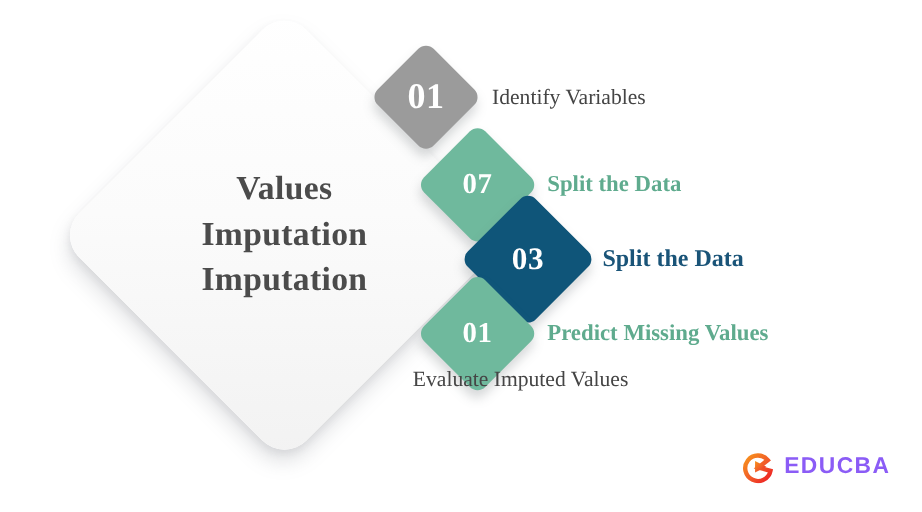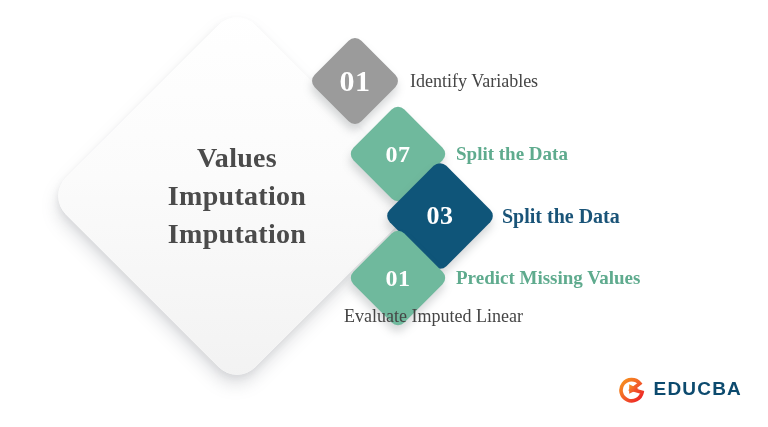--- a/index.html
+++ b/index.html
@@ -142,21 +142,21 @@
     height: 28px;
     flex: 0 0 auto;
     display: block;
   }
 
   .logo-word {
     font-family: "Liberation Sans", sans-serif;
     font-size: 19px;
     font-weight: bold;
     letter-spacing: 1.2px;
-    color: #0c4a6e;
+    color: #8b5cf6;
   }
 </style>
 </head>
 <body>
 
 <div class="canvas">
 
   <div class="hero-diamond-wrap">
     <div class="hero-diamond-shape"></div>
     <div class="hero-text">
@@ -192,21 +192,21 @@
 
   <div class="step s-green" id="step-4">
     <div class="badge-wrap sz-md">
       <div class="badge-shape"></div>
       <div class="badge-num">01</div>
     </div>
     <div class="step-label lbl-green">Predict Missing Values</div>
   </div>
 
   <div class="step s-gray" id="step-5">
-    <div class="step-label lbl-gray">Evaluate Imputed Linear</div>
+    <div class="step-label lbl-gray">Evaluate Imputed Values</div>
   </div>
 
   <div class="logo">
     <svg class="logo-mark" viewBox="0 0 100 100">
       <defs>
         <linearGradient id="eg" x1="0" y1="0" x2="1" y2="1">
           <stop offset="0%" stop-color="#f7941d"></stop>
           <stop offset="55%" stop-color="#f15a29"></stop>
           <stop offset="100%" stop-color="#ed1c24"></stop>
         </linearGradient>

